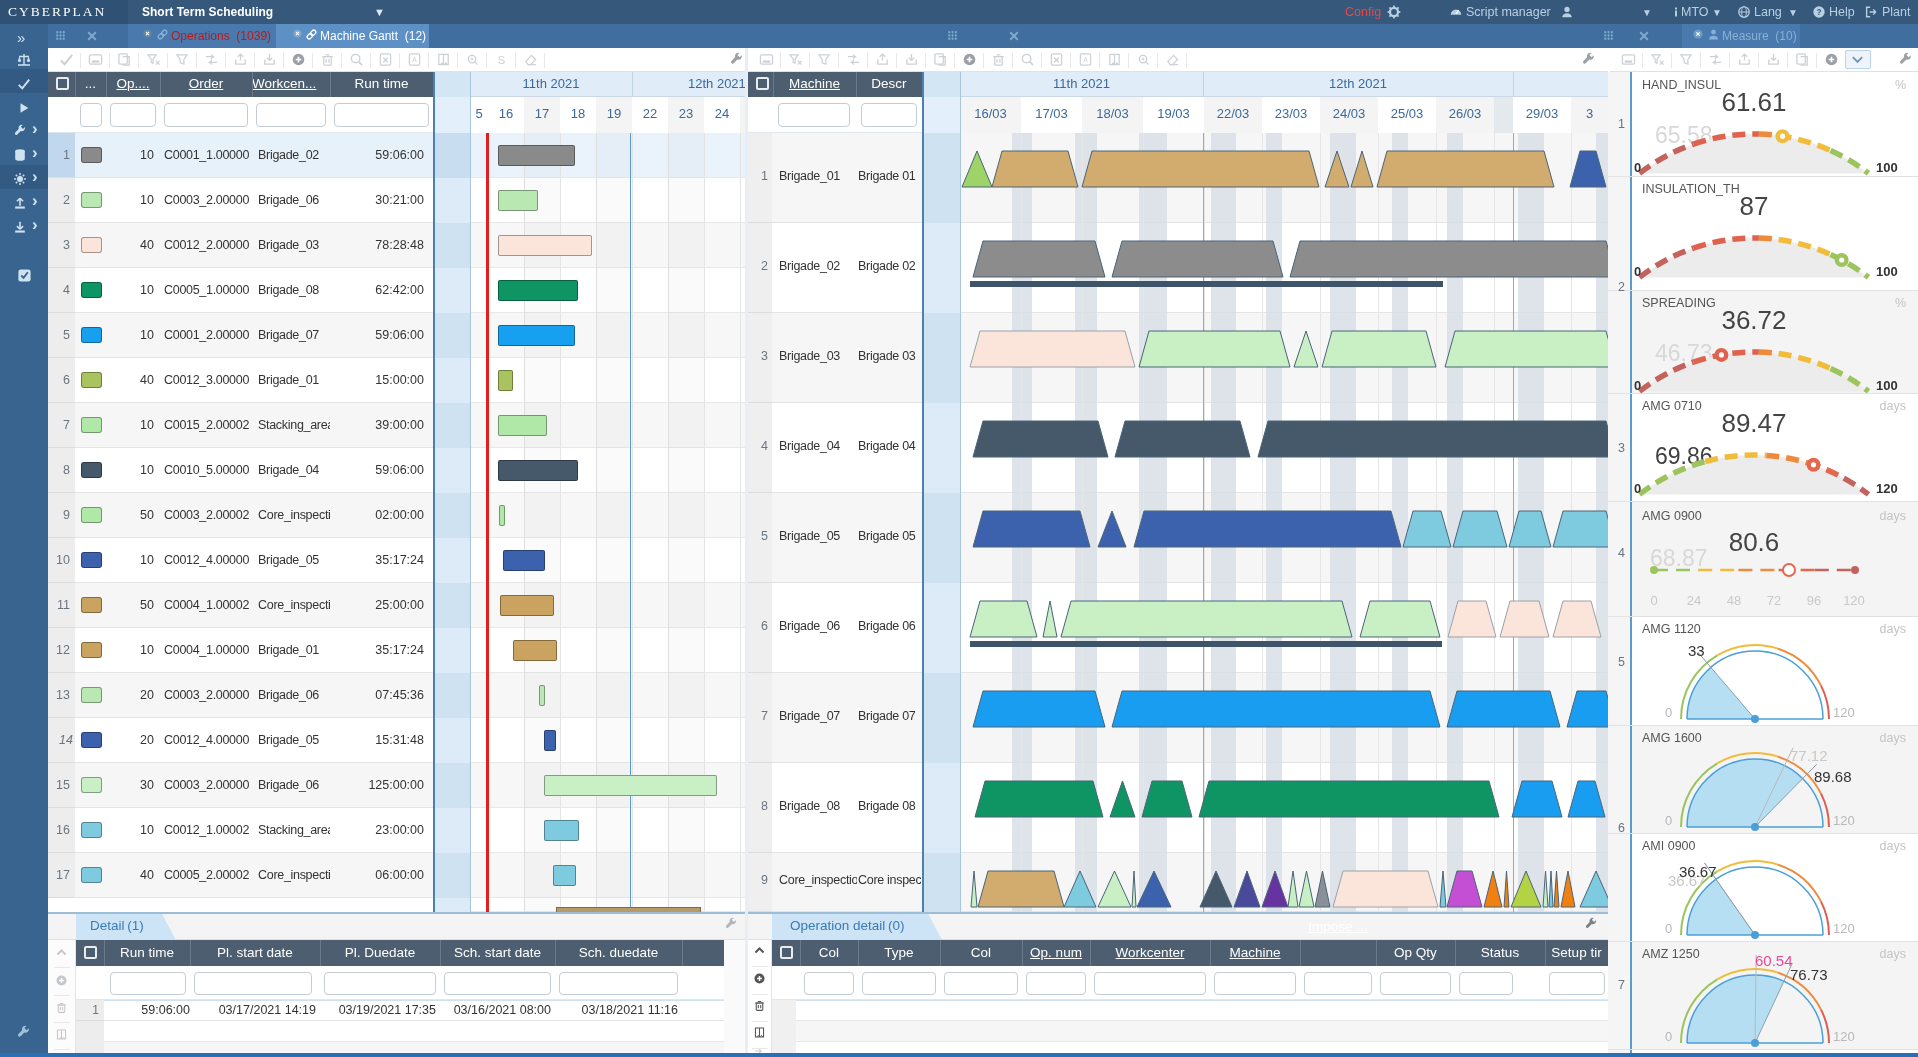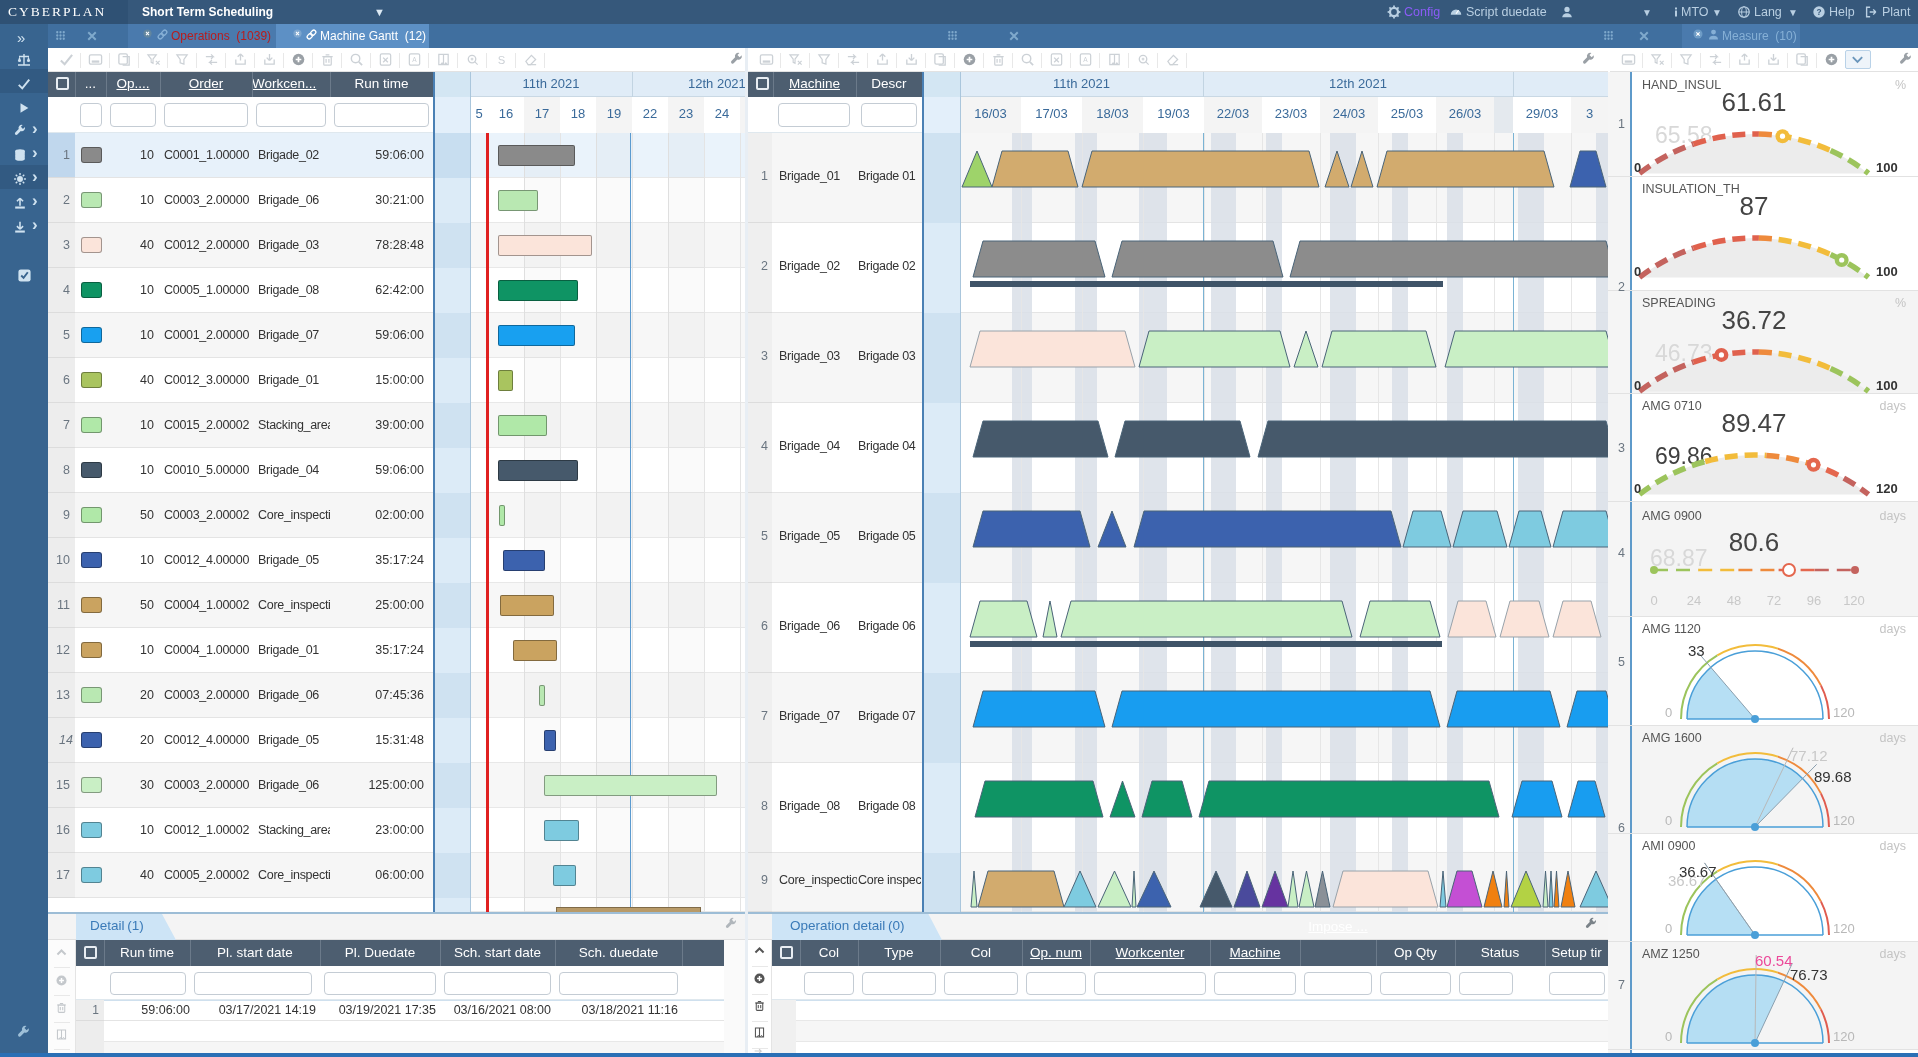--- a/index.html
+++ b/index.html
@@ -21,26 +21,26 @@
         <line x1="12.80" y1="8.00" x2="15.30" y2="8.00"></line>
         <line x1="11.41" y1="11.41" x2="13.18" y2="13.18"></line>
         <line x1="8.00" y1="12.80" x2="8.00" y2="15.30"></line>
         <line x1="4.59" y1="11.41" x2="2.82" y2="13.18"></line>
         <line x1="3.20" y1="8.00" x2="0.70" y2="8.00"></line>
         <line x1="4.59" y1="4.59" x2="2.82" y2="2.82"></line>
         <line x1="8.00" y1="3.20" x2="8.00" y2="0.70"></line>
         <line x1="11.41" y1="4.59" x2="13.18" y2="2.82"></line>
       </g>
     </svg>
-<div class="abs" style="left:1404px;top:5px;color:#8b5cf6;font-size:12.5px;">Config</div>
+<div class="abs" style="left:1345px;top:5px;color:#ef4444;font-size:12.5px;">Config</div>
 <svg class="abs" style="left:1449px;top:5px;" width="14" height="14" viewBox="0 0 16 16">
       <path d="M2 11 a6 6 0 0 1 12 0" fill="#b9cfe2"></path>
       <path d="M8 10 l3-4" stroke="#fff" stroke-width="1.4"></path>
     </svg>
-<div class="abs" style="left:1466px;top:5px;color:#b9cfe2;font-size:12.5px;">Script duedate</div>
+<div class="abs" style="left:1466px;top:5px;color:#b9cfe2;font-size:12.5px;">Script manager</div>
 <svg class="abs" style="left:1560px;top:5px;" width="14" height="14" viewBox="0 0 16 16">
       <circle cx="8" cy="5" r="3" fill="#b9cfe2"></circle>
       <path d="M2.5 14 a5.5 4.5 0 0 1 11 0 z" fill="#b9cfe2"></path>
     </svg>
 <div class="abs" style="left:1642px;top:7px;color:#b9cfe2;font-size:10px;">▼</div>
 <svg class="abs" style="left:1670px;top:6px;" width="12" height="12" viewBox="0 0 16 16">
       <rect x="6.7" y="2" width="2.6" height="2.6" fill="#b9cfe2"></rect>
       <rect x="6.7" y="6" width="2.6" height="8" fill="#b9cfe2"></rect>
     </svg>
 <div class="abs" style="left:1681px;top:5px;color:#b9cfe2;font-size:12.5px;">MTO</div>

